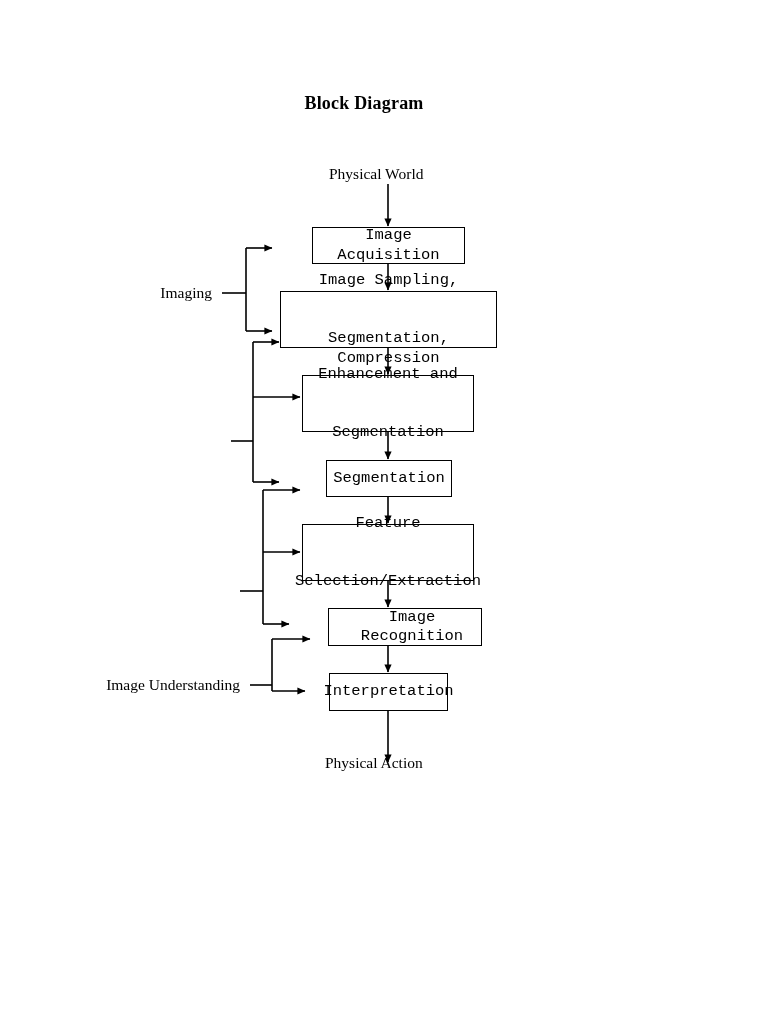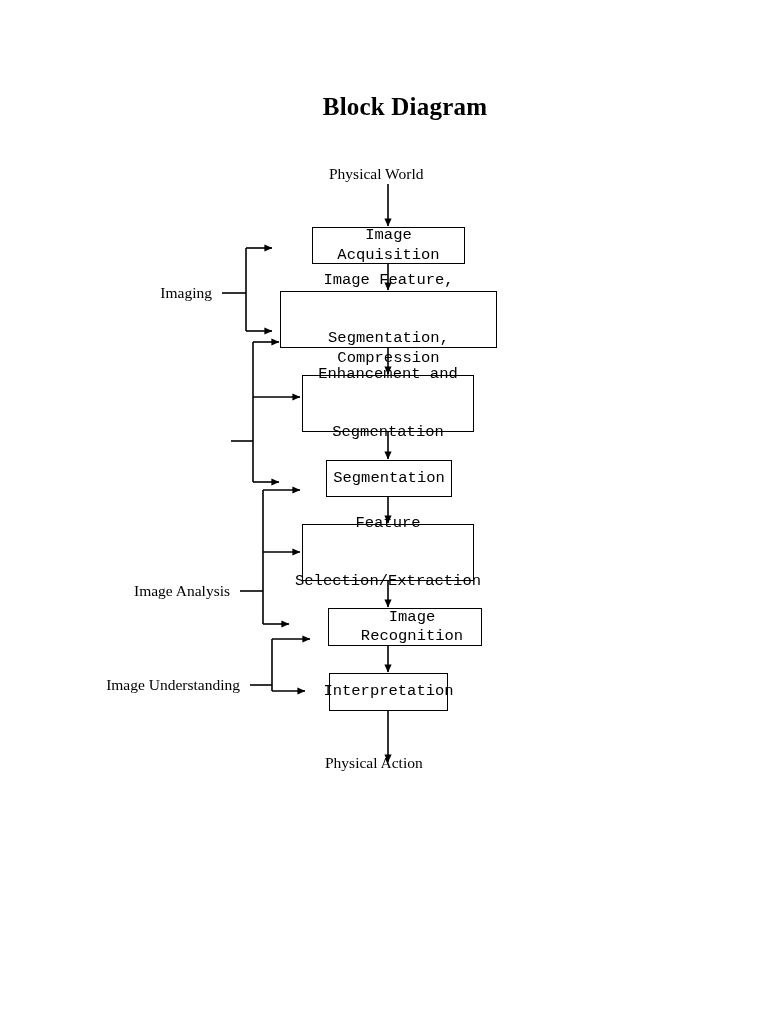--- a/index.html
+++ b/index.html
@@ -28,25 +28,24 @@
     top: 0;
     width: 768px;
     height: 1024px;
   }
   .doc-title {
     position: absolute;
     left: 0;
     top: 93px;
     width: 728px;
     text-align: center;
-    font-size: 25px;
+    font-size: 18px;
     font-weight: bold;
     letter-spacing: 0.2px;
     font-family: "Liberation Serif", "DejaVu Serif", serif;
-    margin-left: 41px;
   }
   .node-box {
     position: absolute;
     box-sizing: border-box;
     border: 1.2px solid #000000;
     background: #ffffff;
     display: flex;
     align-items: center;
     justify-content: center;
     text-align: center;
@@ -124,21 +123,21 @@
   <div class="terminal-label" style="left:329px; top:164px;">Physical World</div>
 
   <div class="terminal-label" style="left:325px; top:753px;">Physical Action</div>
 
   <div class="node-box" style="left:312px; top:227px; width:153px; height:37px;">
     <span>Image Acquisition</span>
   </div>
 
   <div class="node-box" style="left:280px; top:291px; width:217px; height:57px;">
     <span>
-      <span>Image Feature,</span><br>
+      <span>Image Sampling,</span><br>
       <span>Segmentation, Compression</span>
     </span>
   </div>
 
   <div class="node-box" style="left:302px; top:375px; width:172px; height:57px;">
     <span>
       <span>Enhancement and</span><br>
       <span>Segmentation</span>
     </span>
   </div>
@@ -158,17 +157,16 @@
     <span>Image Recognition</span>
   </div>
 
   <div class="node-box" style="left:329px; top:673px; width:119px; height:38px;">
     <span>Interpretation</span>
   </div>
 
   <div class="bracket-label" style="left:62px; top:283px; width:150px;">Imaging</div>
 
 
-  <div class="bracket-label" style="left:30px; top:581px; width:200px;">Image Analysis</div>
 
   <div class="bracket-label" style="left:20px; top:675px; width:220px;">Image Understanding</div>
 
 </div>
 
 </body></html>

